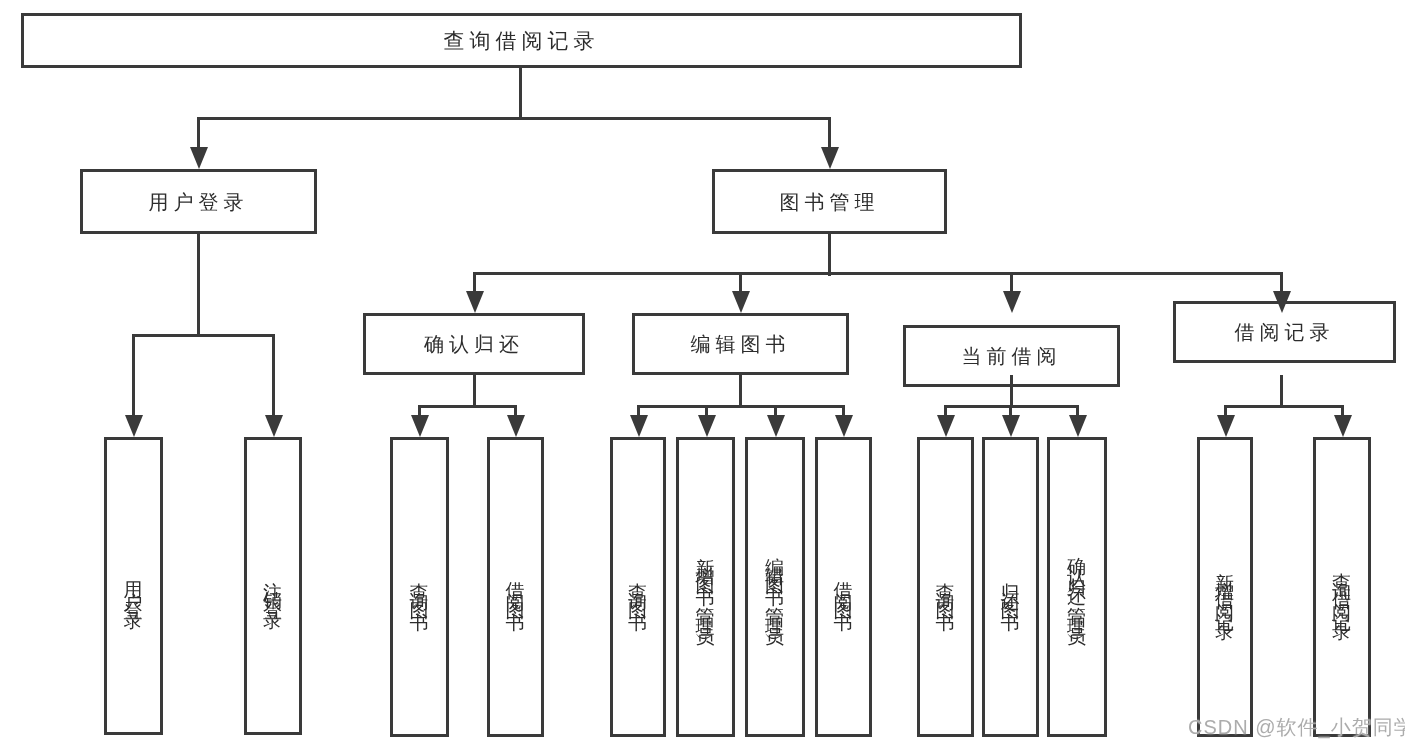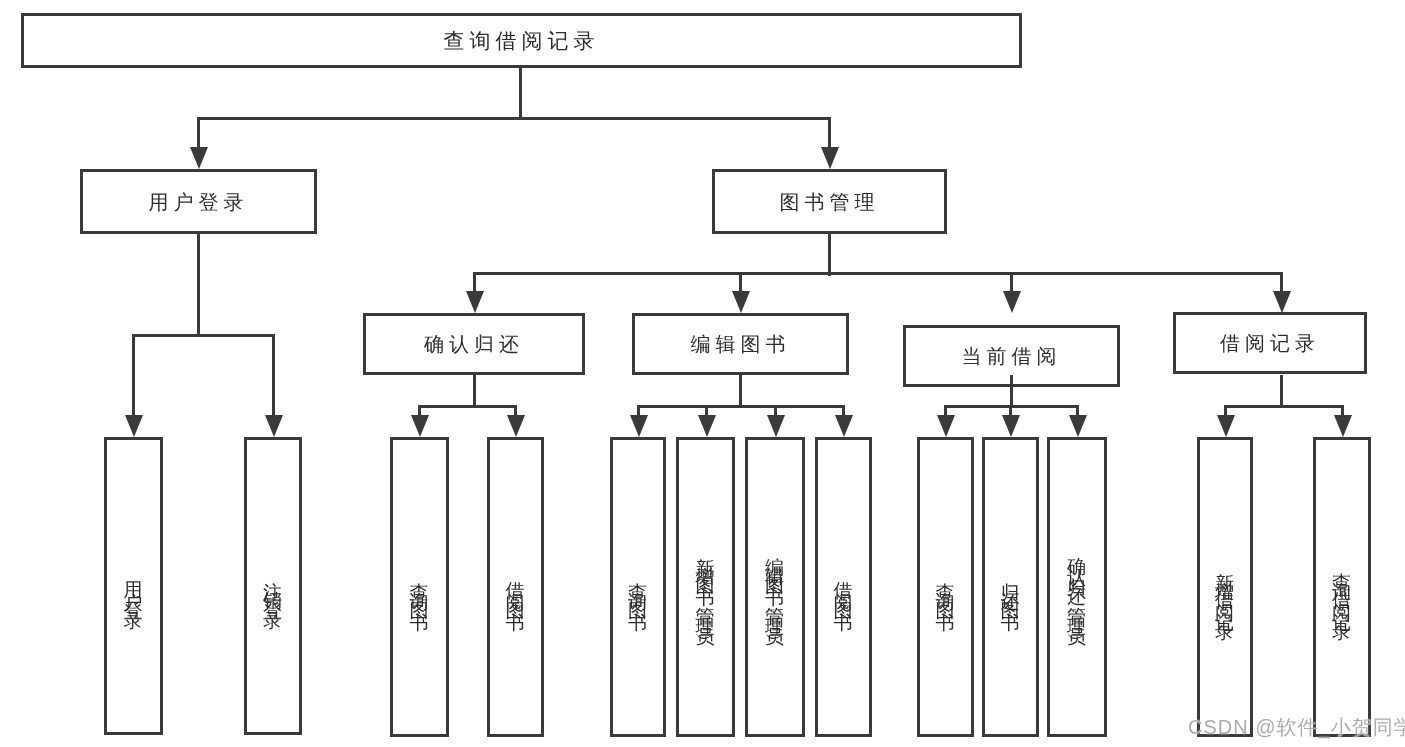--- a/index.html
+++ b/index.html
@@ -31,21 +31,21 @@
   }
   
   #b-root      {left:21px;  top:13px;  width:1001px;height:55px; font-size:21px;}
   #b-userLogin {left:80px;  top:169px; width:237px; height:65px;}
   #b-bookMgmt  {left:712px; top:169px; width:235px; height:65px;}
   #b-login     {left:104px; top:437px; width:59px;  height:298px;}
   #b-logout    {left:244px; top:437px; width:58px;  height:298px;}
   #b-newRec    {left:363px; top:313px; width:222px; height:62px;}
   #b-bookBorrow{left:632px; top:313px; width:217px; height:62px;}
   #b-curBorrow {left:903px; top:325px; width:217px; height:62px;}
-  #b-borrowLog {left:1173px;top:312px; width:194px; height:62px;}
+  #b-borrowLog {left:1173px;top:301px; width:223px; height:62px;}
   #b-nrQuery   {left:390px; top:437px; width:59px;  height:300px;}
   #b-nrBorrow  {left:487px; top:437px; width:57px;  height:300px;}
   #b-bbQuery   {left:610px; top:437px; width:56px;  height:300px;}
   #b-bbAdd     {left:676px; top:437px; width:59px;  height:300px;}
   #b-bbEdit    {left:745px; top:437px; width:60px;  height:300px;}
   #b-bbBorrow  {left:815px; top:437px; width:57px;  height:300px;}
   #b-cbQuery   {left:917px; top:437px; width:57px;  height:300px;}
   #b-cbReturn  {left:982px; top:437px; width:57px;  height:300px;}
   #b-cbConfirm {left:1047px;top:437px; width:60px;  height:300px;}
   #b-blAdd     {left:1197px;top:437px; width:56px;  height:300px;}

